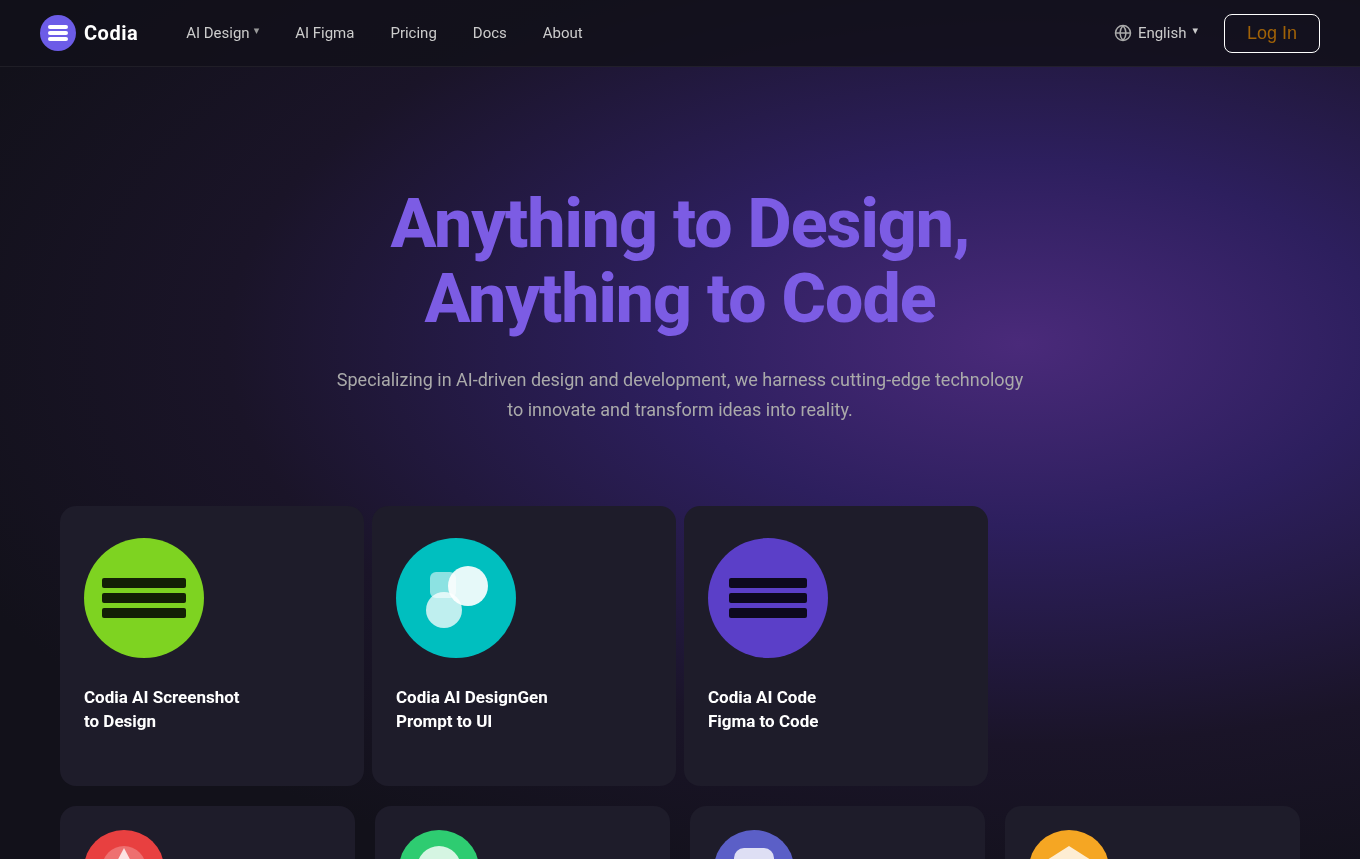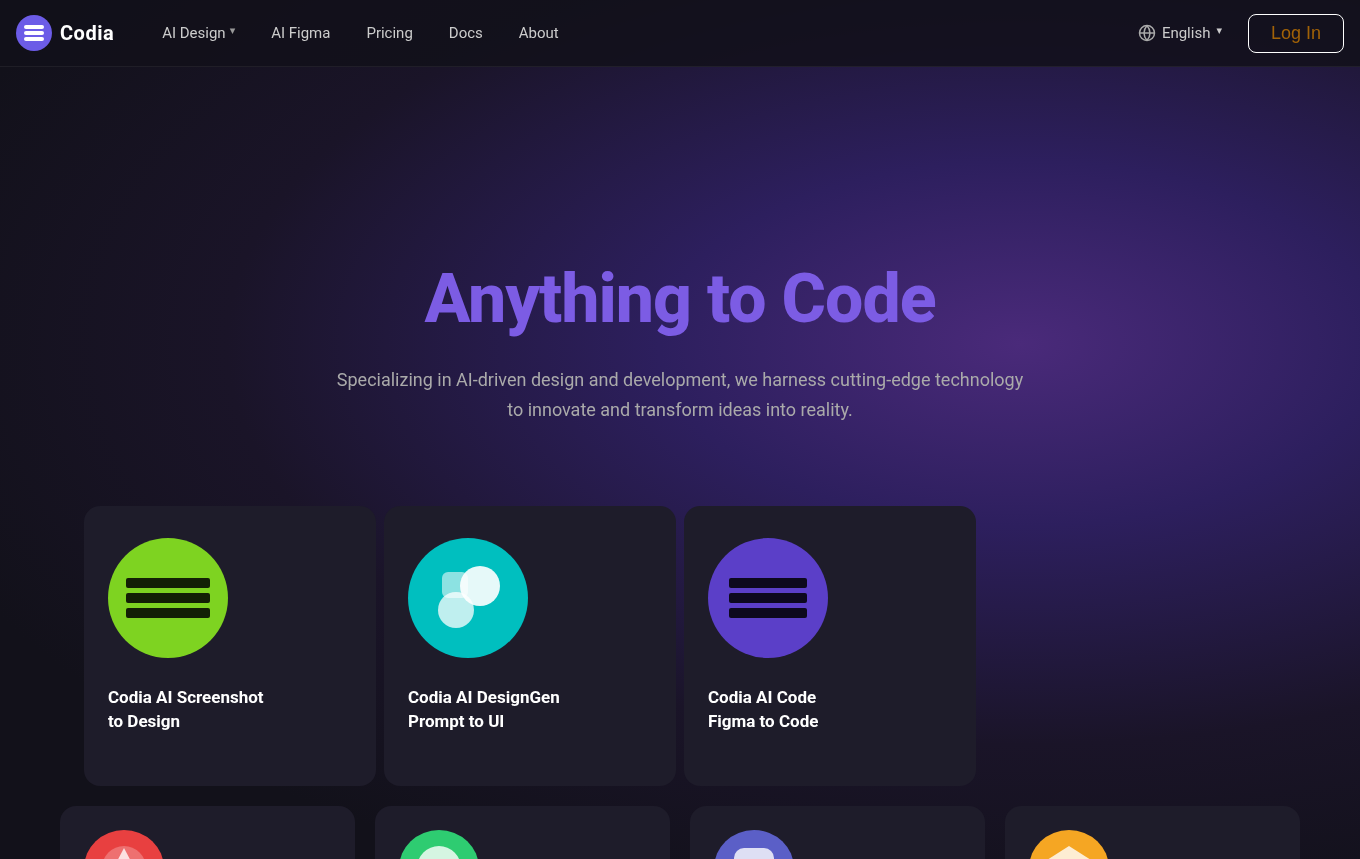--- a/index.html
+++ b/index.html
@@ -20,21 +20,21 @@
       z-index: 0;
       pointer-events: none;
     }
 
     
     nav {
       position: relative;
       z-index: 10;
       display: flex;
       align-items: center;
-      padding: 0 16px;
+      padding: 0 40px;
       height: 67px;
       background: rgba(18, 17, 26, 0.85);
       border-bottom: 1px solid rgba(255,255,255,0.06);
     }
 
     .nav-logo {
       display: flex;
       align-items: center;
       gap: 8px;
       text-decoration: none;
@@ -140,21 +140,21 @@
       line-height: 1.7;
     }
 
     
     .cards-section {
       position: relative;
       z-index: 5;
       display: grid;
       grid-template-columns: repeat(4, 1fr);
       gap: 8px;
-      padding: 20px 84px 20px;
+      padding: 20px 60px 20px;
       max-width: 1360px;
       margin: 0 auto;
     }
 
     .card {
       background: #1e1c2a;
       border-radius: 16px;
       padding: 32px 24px 28px;
       display: flex;
       flex-direction: column;
@@ -291,21 +291,21 @@
       </svg>
       <span>English</span>
       <span class="chevron">▾</span>
     </div>
     <button class="login-btn">Log In</button>
   </div>
 </nav>
 
 <section class="hero">
   <h1 class="hero-title">
-    <br>
+    <span>Anything to Design,</span><br>
     <span>Anything to Code</span>
   </h1>
   <p class="hero-subtitle">Specializing in AI-driven design and development, we harness cutting-edge technology to innovate and transform ideas into reality.</p>
 </section>
 
 <div class="cards-section">
 
   <div class="card">
     <div class="card-icon-wrap icon-green">
       <div class="codia-lines">

